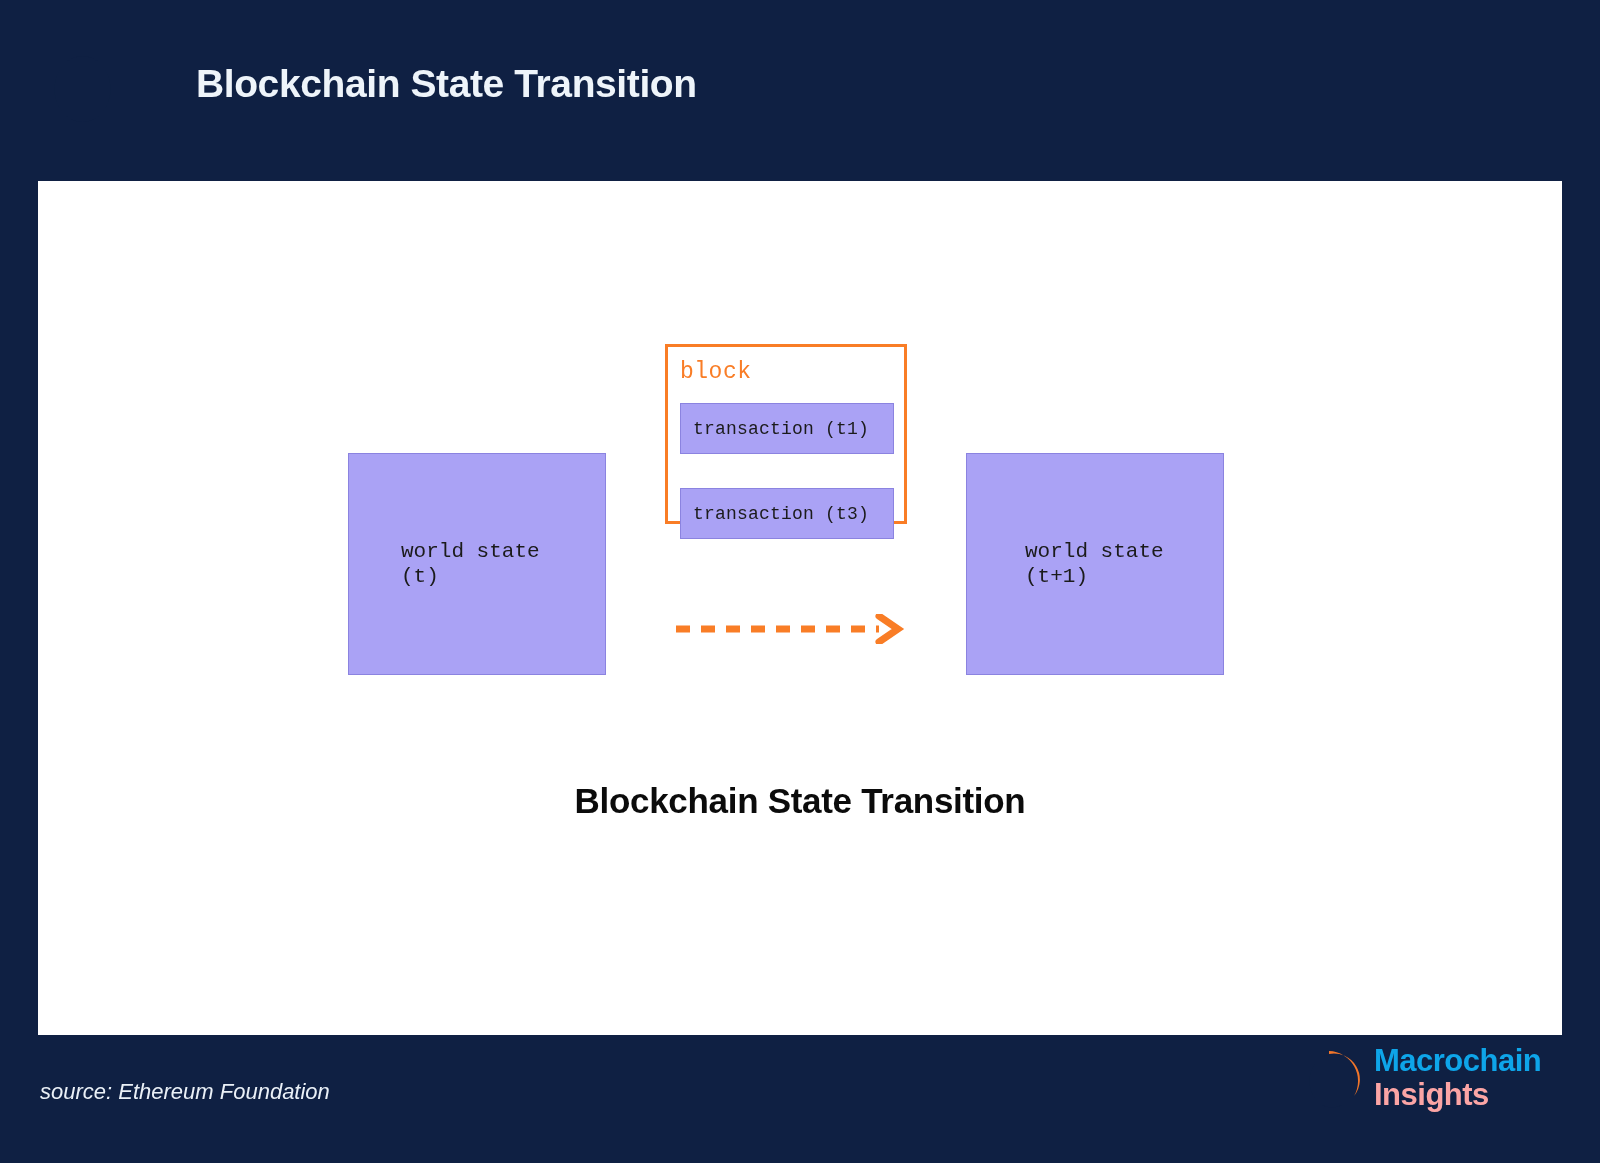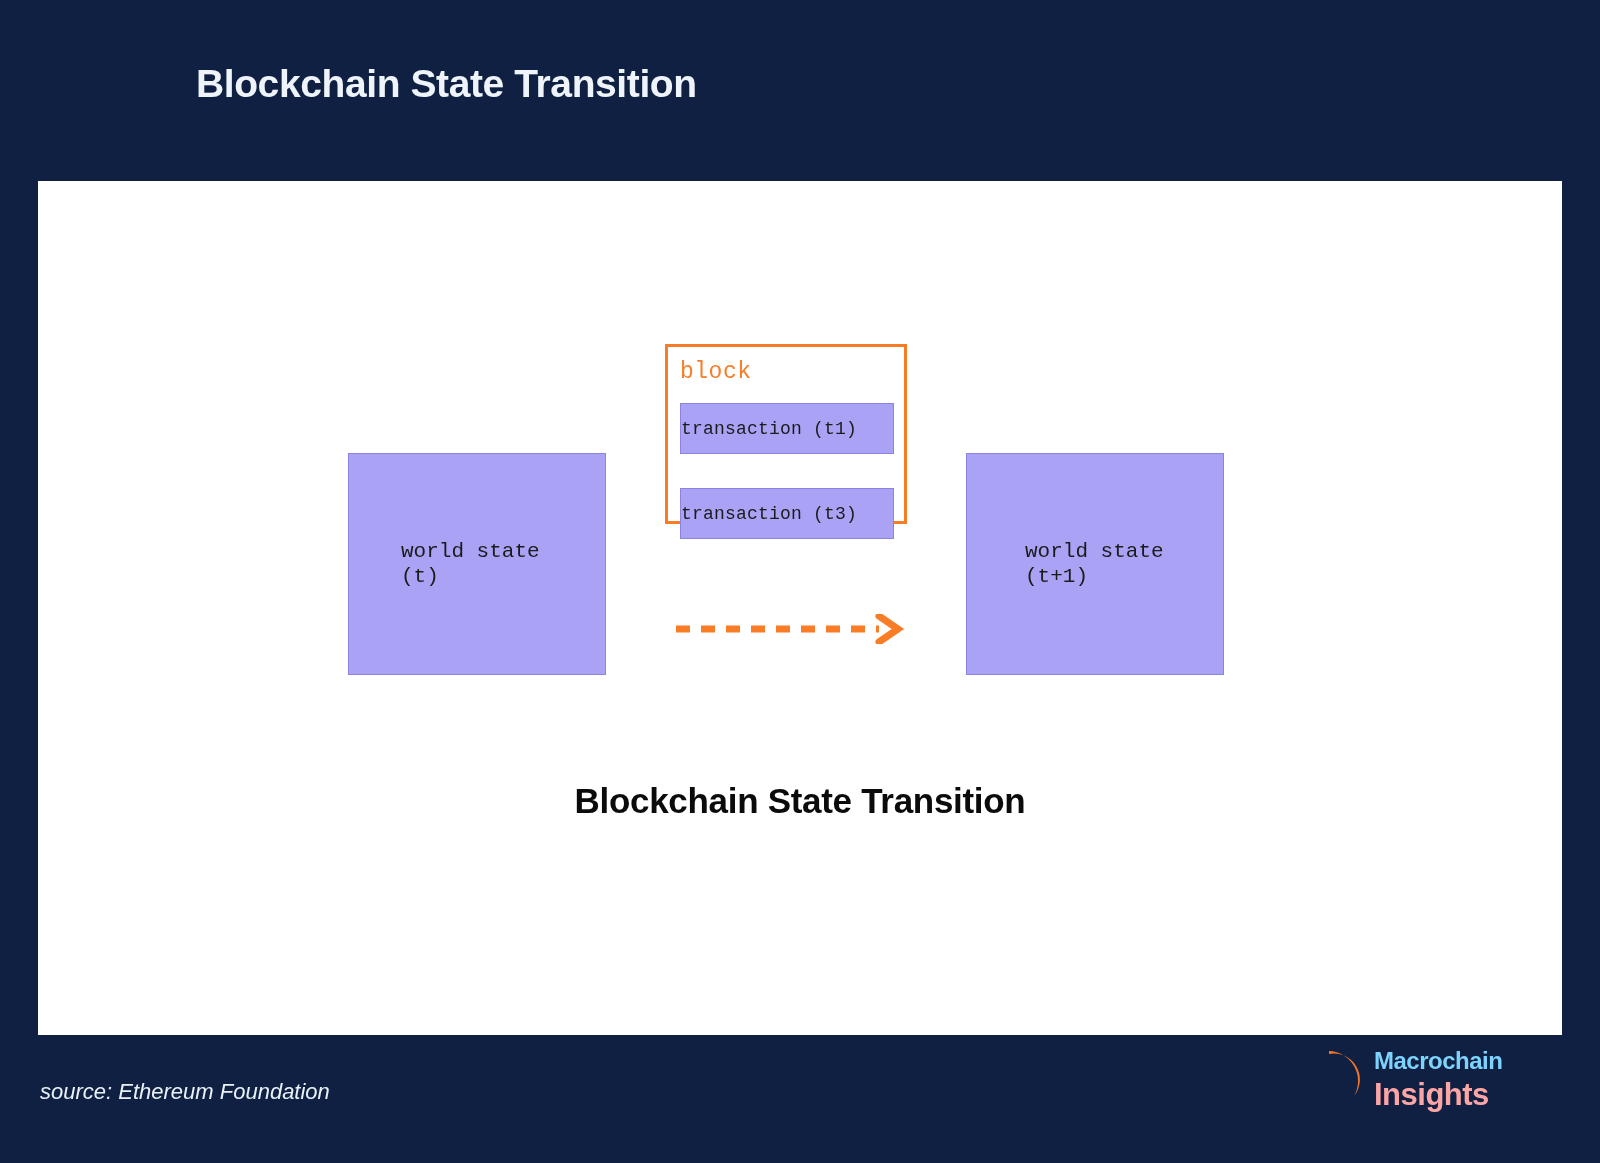--- a/index.html
+++ b/index.html
@@ -121,21 +121,21 @@
   }
   .tx-box {
     width: 214px;
     height: 51px;
     background: #aaa2f5;
     border: 1px solid #8b83e0;
     box-sizing: border-box;
     margin-bottom: 11px;
     display: flex;
     align-items: center;
-    padding-left: 0;
+    padding-left: 12px;
     font-family: "Liberation Mono", monospace;
     font-size: 18px;
     color: #1b1b1b;
     letter-spacing: 0.2px;
   }
   .tx-box:last-child { margin-bottom: 0; margin-top: 34px; }
 
   
   .arrow {
     position: absolute;
@@ -184,23 +184,23 @@
     height: 66px;
   }
   .footer-mark svg { display: block; }
   .footer-wordmark {
     position: absolute;
     left: 78px;
     top: 0px;
     line-height: 34px;
   }
   .wm-top {
-    font-size: 24px;
-    font-weight: bold;
-    color: #7dd3fc;
+    font-size: 31px;
+    font-weight: bold;
+    color: #0ea5e9;
     letter-spacing: -0.5px;
     font-family: "Liberation Sans", sans-serif;
   }
   .wm-bottom {
     font-size: 31px;
     font-weight: bold;
     color: #fca5a5;
     letter-spacing: -0.5px;
     font-family: Liberation Sans, sans-serif;
   }

